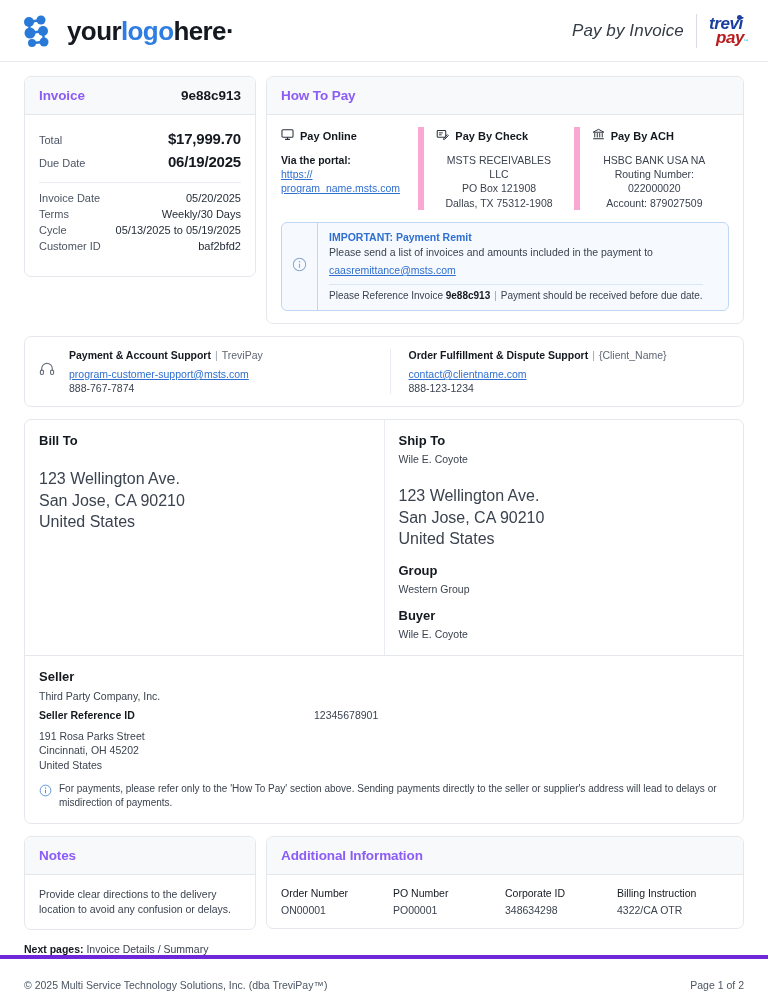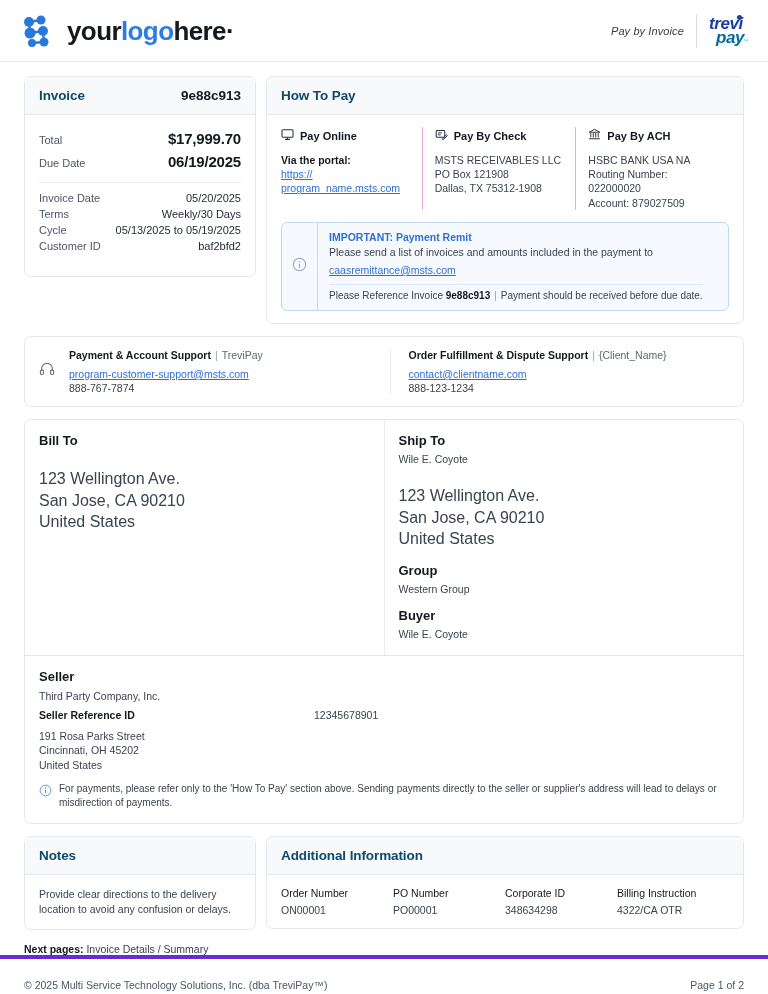--- a/index.html
+++ b/index.html
@@ -22,42 +22,42 @@
   }
   .brand { display: flex; align-items: center; gap: 11px; }
   .brand-mark { width: 34px; height: 32px; flex: 0 0 34px; }
   .brand-text { font-size: 26px; font-weight: bold; letter-spacing: -0.6px; line-height: 1; }
   .brand-text .b1 { color: #14181f; }
   .brand-text .b2 { color: #2e7de1; }
   .brand-text .b3 { color: #14181f; }
   .brand-dot { color: #14181f; }
 
   .header-right { display: flex; align-items: center; gap: 12px; }
-  .pay-by-invoice { font-size: 11px; font-style: italic; color: #353b45; letter-spacing: 0.1px; }
+  .pay-by-invoice { font-size: 17px; font-style: italic; color: #353b45; letter-spacing: 0.1px; }
   .hdr-div { width: 1px; height: 34px; background: #d9dde3; }
   .trevi {
     line-height: 0.82; text-align: left; position: relative;
     font-style: italic; font-weight: bold; letter-spacing: -0.4px;
   }
   .trevi .t1 { font-size: 17px; color: #1b3fa0; display: block; }
-  .trevi .t2 { font-size: 17px; color: #0369a1; display: block; margin-left: 7px; }
+  .trevi .t2 { font-size: 17px; color: #b91c1c; display: block; margin-left: 7px; }
   .trevi .tdot { position: absolute; right: 2px; top: -2px; width: 5px; height: 5px; background: #1b3fa0; border-radius: 50%; }
   .trevi .tm { position: absolute; right: -4px; bottom: 1px; font-size: 5px; color: #23c8f0; font-style: normal; }
 
   
   .body { flex: 1 1 auto; padding: 14px 24px 0 24px; background: #fff; }
 
   .card {
     border: 1px solid #e4e8ed; border-radius: 7px; background: #fff; overflow: hidden;
   }
   .card-head {
     background: #f8f9fb; border-bottom: 1px solid #e4e8ed;
     padding: 11px 14px; display: flex; align-items: center; justify-content: space-between;
   }
-  .card-title { font-size: 13.5px; font-weight: bold; color: #0c4a6e; letter-spacing: -0.1px; }
+  .card-title { font-size: 13.5px; font-weight: bold; color: #8b5cf6; letter-spacing: -0.1px; }
   .card-title-val { font-size: 13.5px; font-weight: bold; color: #14181f; }
   .card-body { padding: 12px 14px; }
 
   .row-top { display: flex; gap: 10px; align-items: flex-start; }
   .col-invoice { width: 232px; flex: 0 0 232px; }
   .col-pay { flex: 1 1 auto; }
 
   
   .kv { display: flex; justify-content: space-between; align-items: baseline; padding: 2px 0; }
   .kv .k { font-size: 11px; color: #4b5563; }
@@ -65,21 +65,21 @@
   .kv-big .k { font-size: 11px; color: #4b5563; }
   .kv-big .v { font-size: 15px; font-weight: bold; color: #14181f; letter-spacing: -0.2px; }
   .kv-big { padding: 3px 0; }
   .hr { height: 1px; background: #e9ecf1; margin: 9px 0 7px 0; }
   .invoice-pad { padding-bottom: 22px; }
 
   
   .pay-cols { display: flex; }
   .pay-col { flex: 1 1 0; padding: 0 12px; }
   .pay-col:first-child { padding-left: 0; }
-  .pay-col + .pay-col { border-left: 1px solid #f9a8d4; }
+  .pay-col + .pay-col { border-left: 6px solid #f9a8d4; text-align: center; }
   .pay-head { display: flex; align-items: center; gap: 6px; margin-bottom: 8px; }
   .pay-head-label { font-size: 11px; font-weight: bold; color: #14181f; }
   .pay-line { font-size: 10.5px; color: #3b434f; line-height: 1.35; }
   .pay-line.b { font-weight: bold; color: #14181f; }
   .link { color: #2f6fd0; text-decoration: underline; word-break: break-all; }
 
   
   .callout {
     margin-top: 12px; border: 1px solid #bfd6f5; border-radius: 6px;
     background: #f6faff; display: flex; align-items: stretch;

